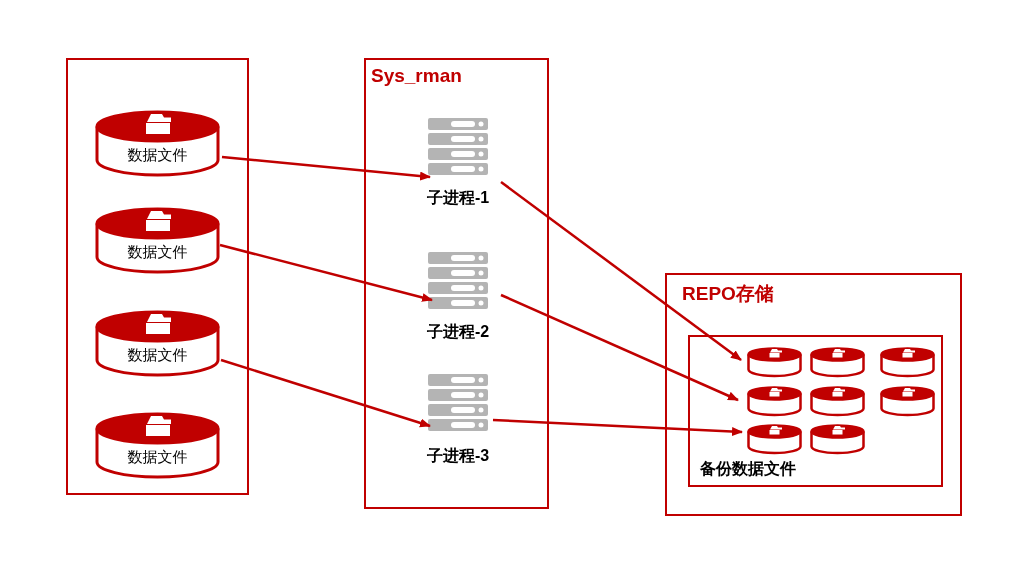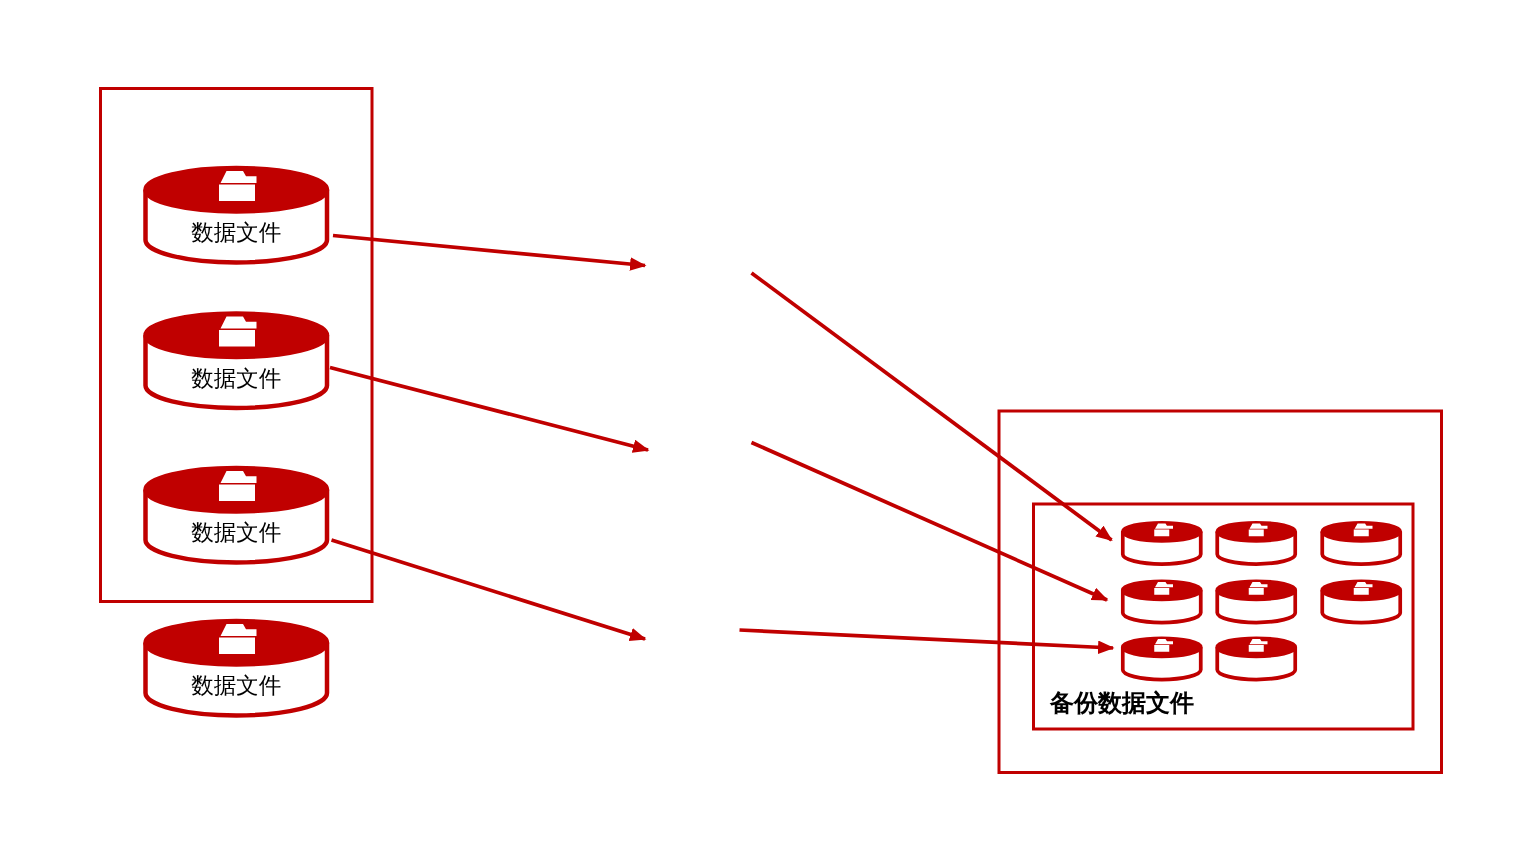--- a/index.html
+++ b/index.html
@@ -8,21 +8,21 @@
     --label-black:#000000;
     --bg:#ffffff;
   }
   html,body{margin:0;padding:0;background:var(--bg);}
   .canvas{
     position:relative;width:1024px;height:576px;overflow:hidden;
     background:var(--bg);
     font-family:"Liberation Sans","DejaVu Sans",sans-serif;
   }
   .box{position:absolute;border:2.5px solid var(--accent);box-sizing:border-box;background:transparent;}
-  .left-box{left:66px;top:58px;width:183px;height:344px;}
+  .left-box{left:66px;top:58px;width:183px;height:437px;}
   .mid-box{left:364px;top:58px;width:185px;height:451px;}
   .repo-box{left:665px;top:273px;width:297px;height:243px;}
   .inner-box{position:absolute;left:21px;top:60px;width:255px;height:152px;border:2.5px solid var(--accent);box-sizing:border-box;}
   .box-title{
     position:absolute;left:5px;top:5px;
     font-size:19px;font-weight:bold;color:var(--accent);
     white-space:nowrap;letter-spacing:0;
   }
   .repo-box .box-title{left:15px;top:6px;}
   .db-cyl{position:absolute;width:125px;height:68px;}
@@ -119,22 +119,47 @@
       <div class="db-label">数据文件</div>
     </div>
     <div class="db-cyl" style="left:27px;top:352px;">
       <svg width="125" height="68">
           <use href="#sym-db" xlink:href="#sym-db"></use>
         </svg>
       <div class="db-label">数据文件</div>
     </div>
   </div>
 
+  <div class="box mid-box">
+    <div class="box-title">Sys_rman</div>
+
+    <div class="server" style="left:62px;top:58px;">
+      <svg width="60" height="57">
+          <use href="#sym-server" xlink:href="#sym-server"></use>
+        </svg>
+    </div>
+    <div class="server-label" style="left:47px;top:128px;">子进程-1</div>
+
+    <div class="server" style="left:62px;top:192px;">
+      <svg width="60" height="57">
+          <use href="#sym-server" xlink:href="#sym-server"></use>
+        </svg>
+    </div>
+    <div class="server-label" style="left:47px;top:262px;">子进程-2</div>
+
+    <div class="server" style="left:62px;top:314px;">
+      <svg width="60" height="57">
+          <use href="#sym-server" xlink:href="#sym-server"></use>
+        </svg>
+    </div>
+    <div class="server-label" style="left:47px;top:386px;">子进程-3</div>
+  </div>
 
   <div class="box repo-box">
+    <div class="box-title">REPO存储</div>
 
     <div class="inner-box">
 
       <div class="small-cyl" style="left:57px;top:10px;"><svg width="55" height="32">
             <use href="#sym-db-small" xlink:href="#sym-db-small"></use>
           </svg></div>
       <div class="small-cyl" style="left:120px;top:10px;"><svg width="55" height="32">
             <use href="#sym-db-small" xlink:href="#sym-db-small"></use>
           </svg></div>
       <div class="small-cyl" style="left:190px;top:10px;"><svg width="55" height="32">

